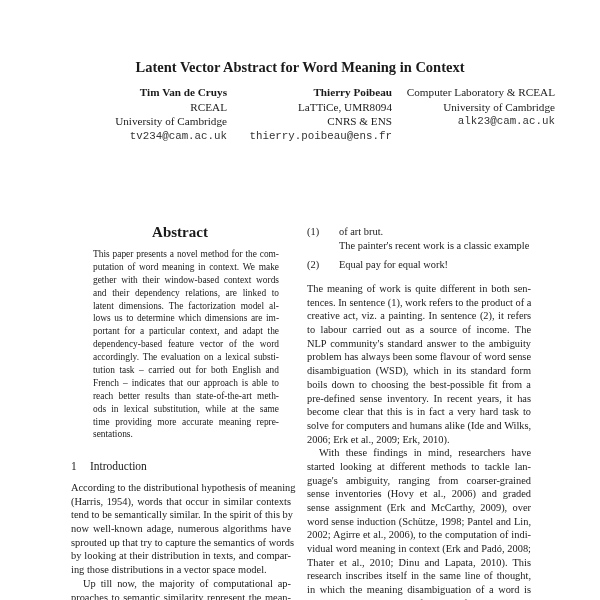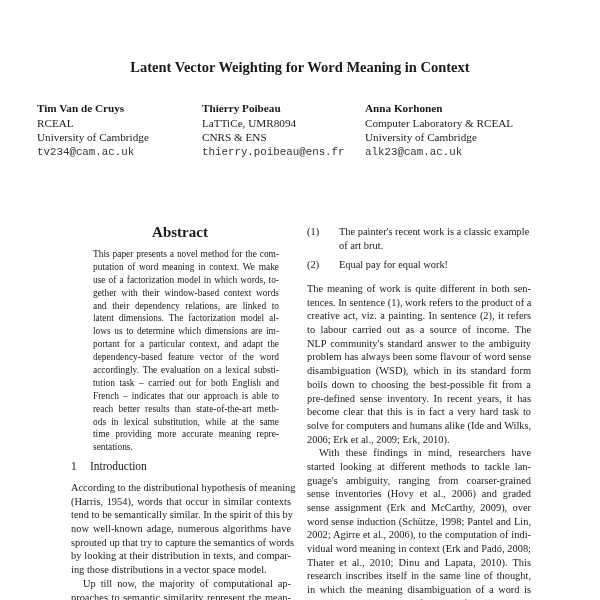--- a/index.html
+++ b/index.html
@@ -1,64 +1,62 @@
 <!DOCTYPE html>
 <html><head>
 <meta charset="utf-8">
 <style>
   html,body{margin:0;padding:0;background:#ffffff;}
   body{width:600px;height:600px;position:relative;overflow:hidden;font-family:"Liberation Serif",serif;color:#1a1a1a;}
   .title{position:absolute;left:0;width:600px;top:59px;text-align:center;font-weight:bold;font-size:14.5px;}
-  .author{position:absolute;top:101px;width:190px;text-align:left;font-size:11.2px;line-height:14.5px;}
+  .author{position:absolute;top:85px;width:190px;text-align:right;font-size:11.2px;line-height:14.5px;}
   .author .name{font-weight:bold;}
   .author .email{font-family:"Liberation Mono",monospace;font-size:10.8px;color:#333;}
   .col{position:absolute;font-size:10.4px;line-height:13.7px;}
   .line{white-space:nowrap;text-align:justify;text-align-last:justify;height:13.7px;}
   .line.last{text-align-last:left;}
   .abs-head{position:absolute;left:60px;width:240px;top:224px;text-align:center;font-weight:bold;font-size:15px;}
   .abstract{left:93px;width:186px;top:248px;font-size:9.4px;line-height:12.9px;}
   .abstract .line{height:12.9px;}
   .sec-head{position:absolute;left:71px;top:460px;font-weight:normal;font-size:11.5px;}
   .sec-head .num{display:inline-block;width:19px;}
   .leftbody{left:71px;width:220px;top:481px;}
   .ex{position:absolute;left:307px;font-size:10.4px;line-height:13.7px;}
   .ex .n{position:absolute;left:0;}
   .ex .t{position:absolute;left:32px;width:191px;}
   .rightbody{left:307px;width:224px;top:282px;}
   .indent{text-indent:12px;}
 </style>
 </head>
 <body>
 
-<div class="title">Latent Vector Weighting for Word Meaning in Context</div>
+<div class="title">Latent Vector Abstract for Word Meaning in Context</div>
 
 <div class="author" style="left:37px;">
   <div class="name">Tim Van de Cruys</div>
   <div>RCEAL</div>
   <div>University of Cambridge</div>
   <div class="email">tv234@cam.ac.uk</div>
 </div>
 <div class="author" style="left:202px;">
   <div class="name">Thierry Poibeau</div>
   <div>LaTTiCe, UMR8094</div>
   <div>CNRS &amp; ENS</div>
   <div class="email">thierry.poibeau@ens.fr</div>
 </div>
 <div class="author" style="left:365px;">
-  <div class="name">Anna Korhonen</div>
   <div>Computer Laboratory &amp; RCEAL</div>
   <div>University of Cambridge</div>
   <div class="email">alk23@cam.ac.uk</div>
 </div>
 
 <div class="abs-head">Abstract</div>
 <div class="col abstract">
   <div class="line">This paper presents a novel method for the com-</div>
   <div class="line">putation of word meaning in context. We make</div>
-  <div class="line">use of a factorization model in which words, to-</div>
   <div class="line">gether with their window-based context words</div>
   <div class="line">and their dependency relations, are linked to</div>
   <div class="line">latent dimensions. The factorization model al-</div>
   <div class="line">lows us to determine which dimensions are im-</div>
   <div class="line">portant for a particular context, and adapt the</div>
   <div class="line">dependency-based feature vector of the word</div>
   <div class="line">accordingly. The evaluation on a lexical substi-</div>
   <div class="line">tution task – carried out for both English and</div>
   <div class="line">French – indicates that our approach is able to</div>
   <div class="line">reach better results than state-of-the-art meth-</div>
@@ -78,22 +76,22 @@
   <div class="line">sprouted up that try to capture the semantics of words</div>
   <div class="line">by looking at their distribution in texts, and compar-</div>
   <div class="line last">ing those distributions in a vector space model.</div>
   <div class="line indent">Up till now, the majority of computational ap-</div>
   <div class="line">proaches to semantic similarity represent the mean-</div>
 </div>
 
 <div class="ex" style="top:225px;">
   <span class="n">(1)</span>
   <div class="t">
+    <div>of art brut.</div>
     <div>The painter's recent work is a classic example</div>
-    <div>of art brut.</div>
   </div>
 </div>
 <div class="ex" style="top:258px;">
   <span class="n">(2)</span>
   <div class="t">
     <div>Equal pay for equal work!</div>
   </div>
 </div>
 
 <div class="col rightbody">

